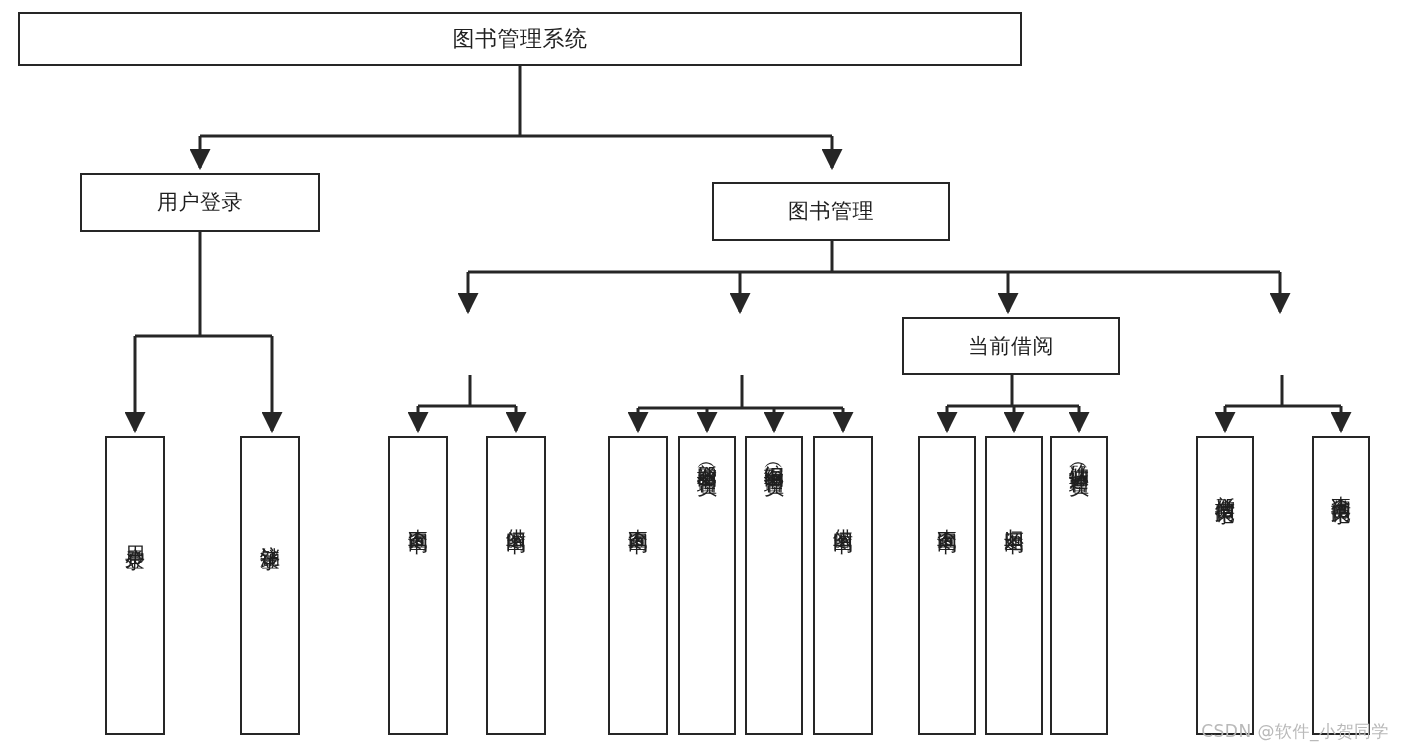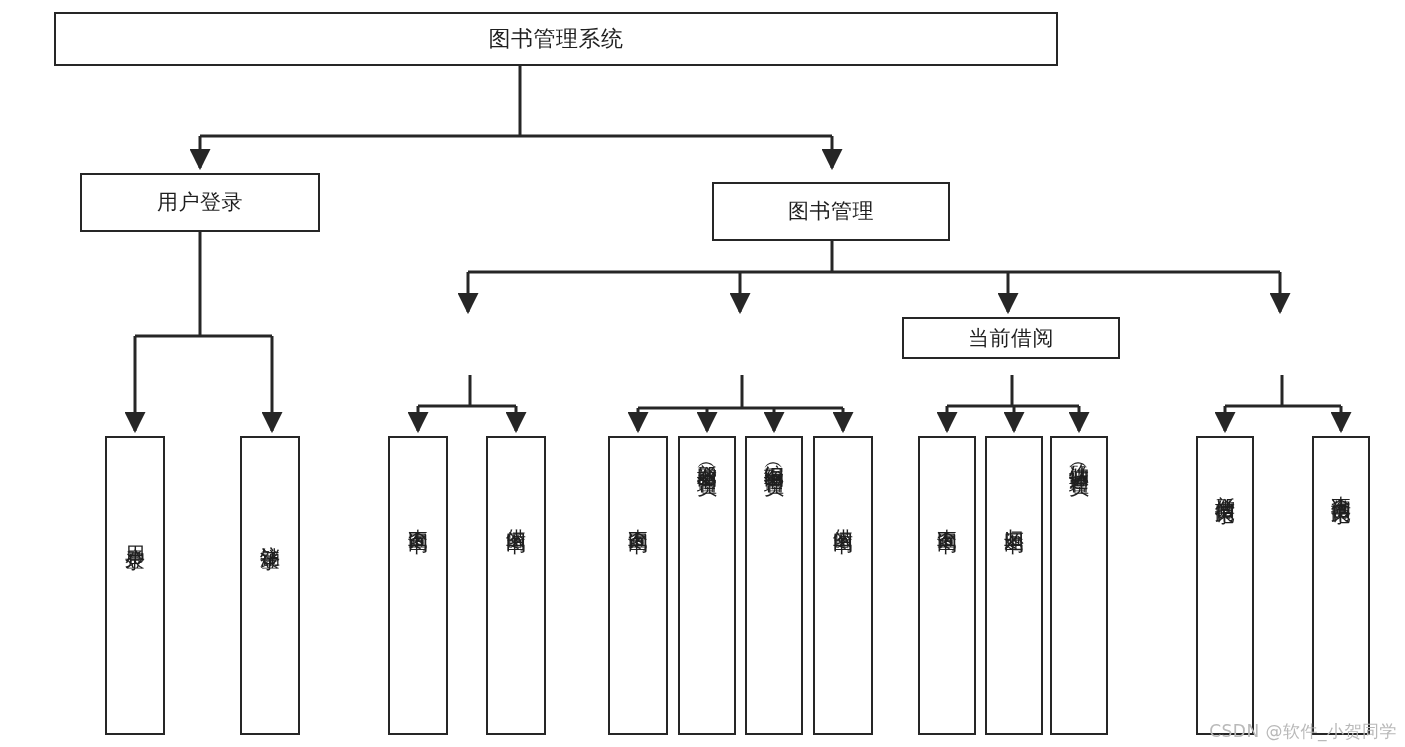--- a/index.html
+++ b/index.html
@@ -50,21 +50,21 @@
     text-orientation:upright;
     -webkit-writing-mode:vertical-rl;
     font-size:20px;
     line-height:1.25;
     letter-spacing:2px;
     white-space:nowrap;
   }
   .node.vert.tall .label{font-size:20px;}
   #watermark{
     position:absolute;
-    right:8px;
+    right:16px;
     bottom:4px;
     font-size:17px;
     color:#b9b9b9;
     z-index:5;
     white-space:nowrap;
     letter-spacing:0.5px;
   }
 </style>
 </head>
 <body>
@@ -114,32 +114,32 @@
       <path d="M 1014 406 L 1014 431" marker-end="url(#arrow)"></path>
       <path d="M 1079 406 L 1079 431" marker-end="url(#arrow)"></path>
 
       <path d="M 1282 375 L 1282 406"></path>
       <path d="M 1225 406 L 1341 406"></path>
       <path d="M 1225 406 L 1225 431" marker-end="url(#arrow)"></path>
       <path d="M 1341 406 L 1341 431" marker-end="url(#arrow)"></path>
     </g>
   </svg>
 
-  <div class="node root" style="left:18px;top:12px;width:1004px;height:54px;margin-left:36px;">
+  <div class="node root" style="left:18px;top:12px;width:1004px;height:54px;">
     <span class="label">图书管理系统</span>
   </div>
 
   <div class="node" style="left:80px;top:173px;width:240px;height:59px;">
     <span class="label">用户登录</span>
   </div>
   <div class="node" style="left:712px;top:182px;width:238px;height:59px;">
     <span class="label">图书管理</span>
   </div>
 
-  <div class="node" style="left:902px;top:317px;width:218px;height:42px;">
+  <div class="node" style="left:902px;top:317px;width:218px;height:58px;">
     <span class="label">当前借阅</span>
   </div>
 
   <div class="node vert" style="left:105px;top:436px;width:60px;height:299px;padding-top:92px;">
     <span class="label">用户登录</span>
   </div>
   <div class="node vert" style="left:240px;top:436px;width:60px;height:299px;padding-top:92px;">
     <span class="label">注销登录</span>
   </div>
 

